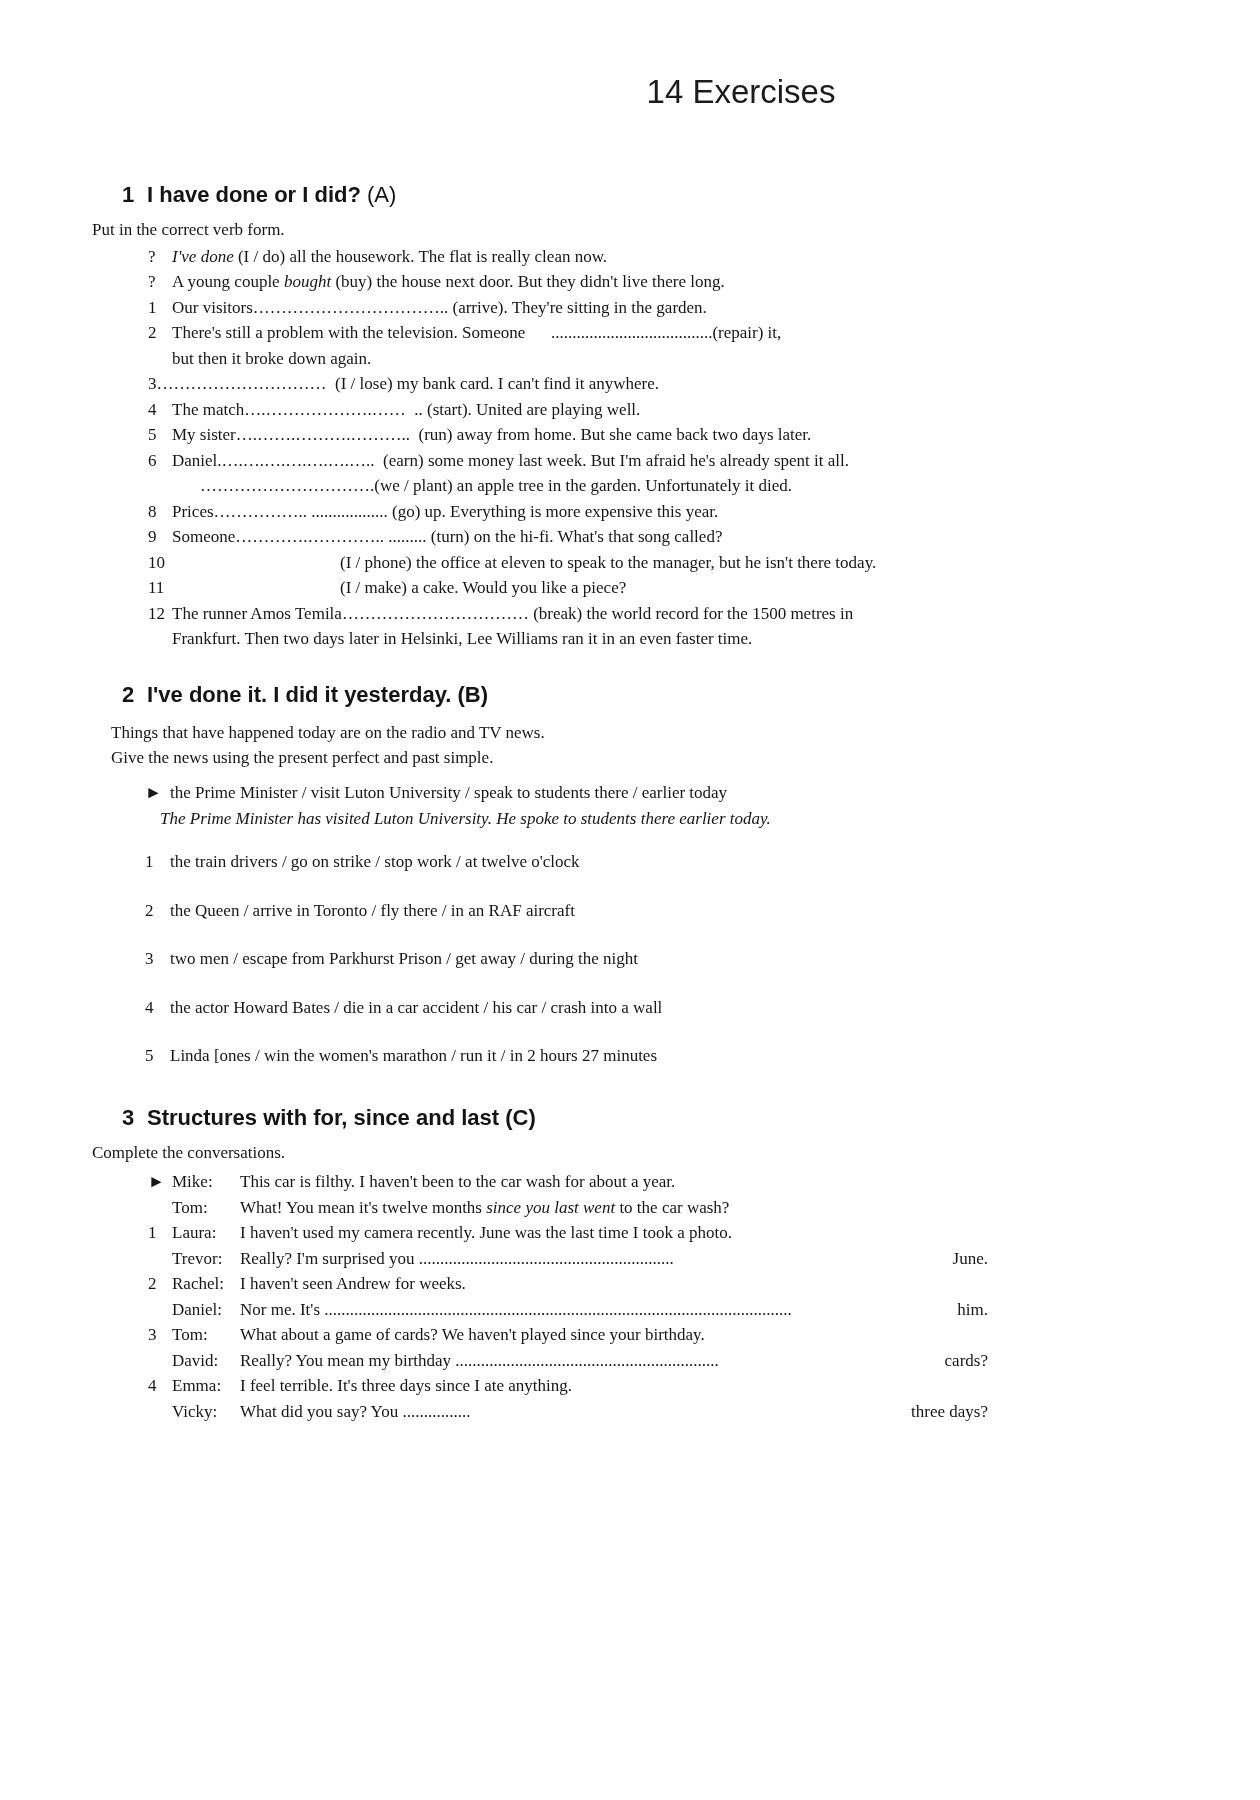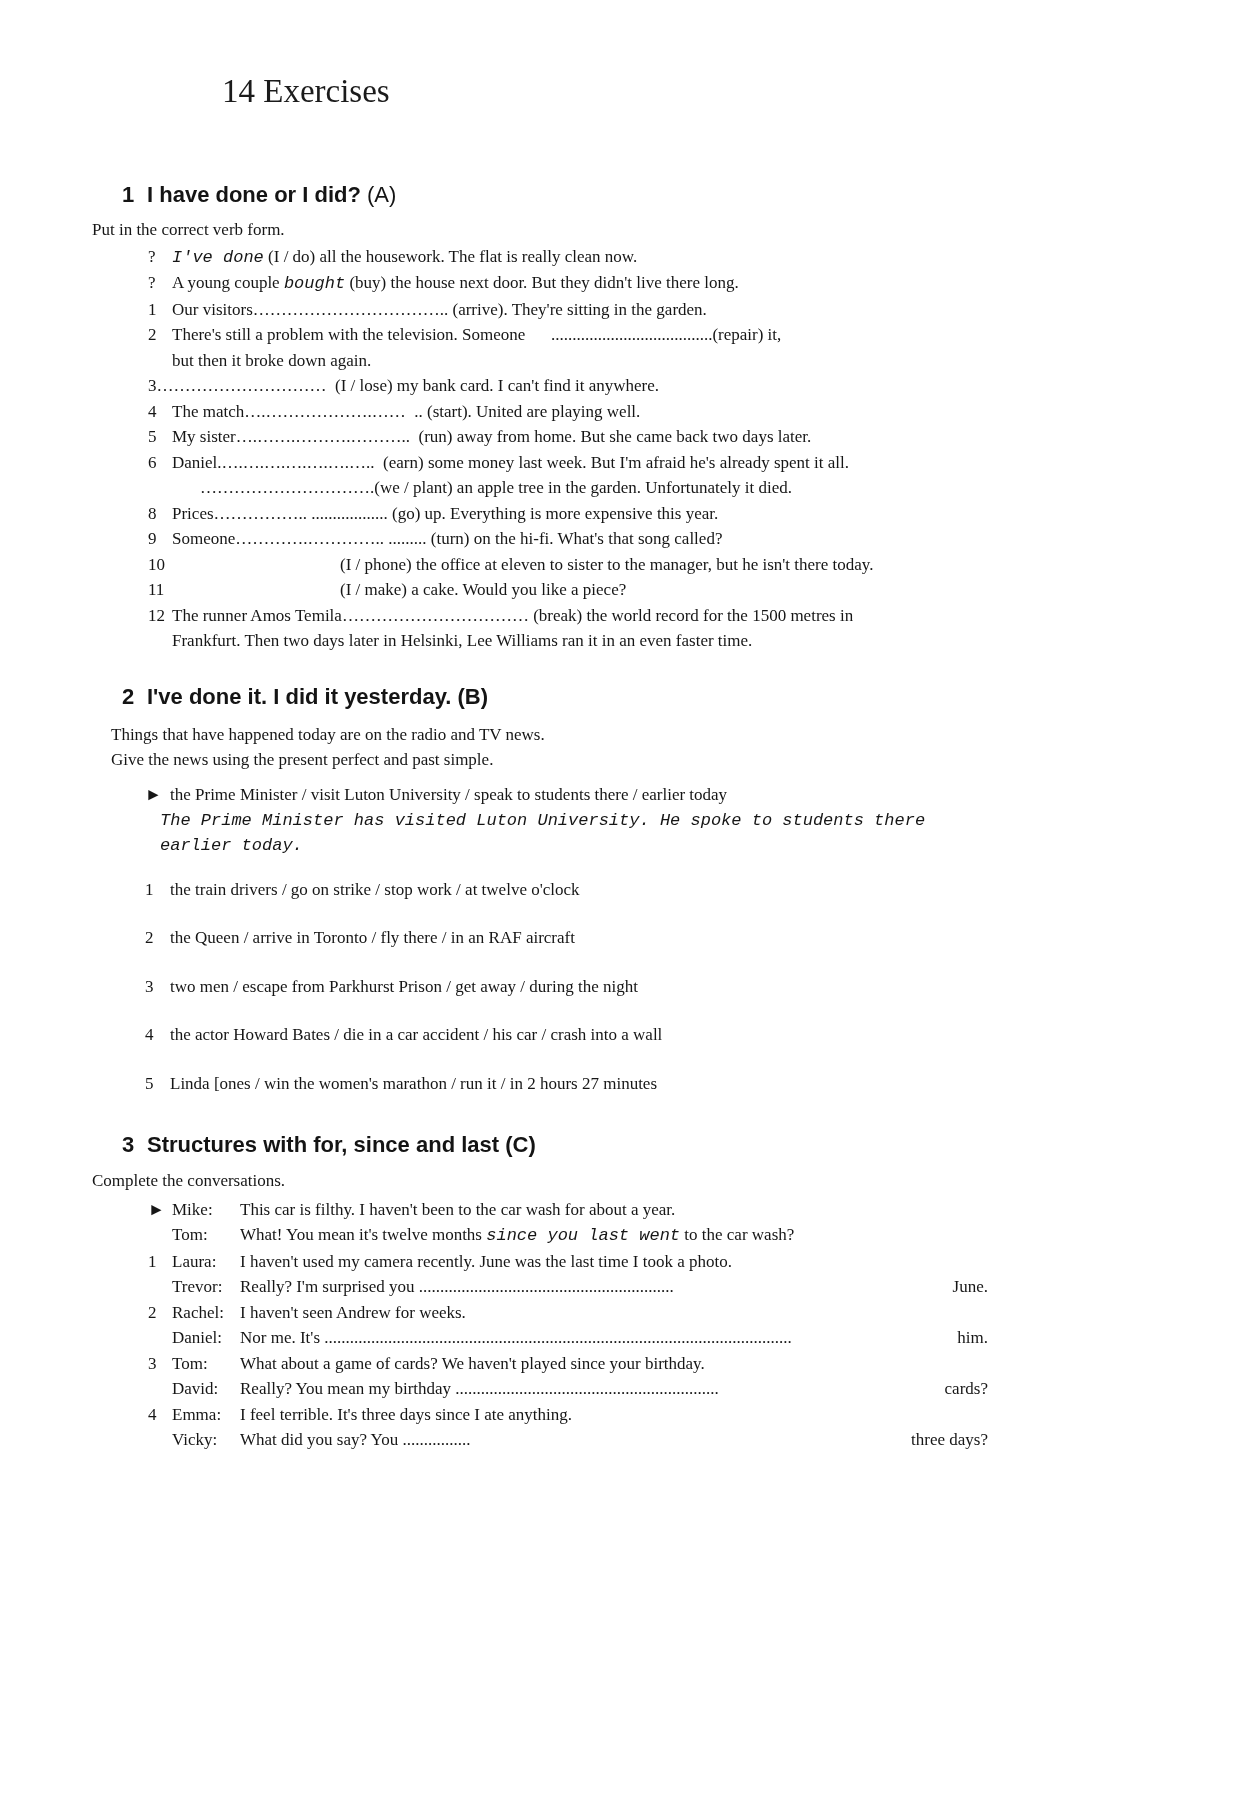--- a/index.html
+++ b/index.html
@@ -8,27 +8,28 @@
     position: relative;
     width: 1260px;
     height: 1800px;
     background: #ffffff;
     color: #161616;
     font-family: "Liberation Serif", serif;
     font-size: 17px;
     overflow: hidden;
   }
   .doc-title {
-    font-family: Liberation Serif, serif;
+    font-family: Liberation Sans, sans-serif;
     font-size: 33px;
     font-weight: 500;
     color: #1b1b1b;
     padding-top: 72px;
     margin-left: 222px;
     line-height: 1.2;
+    text-align: center;
   }
   .sec-heading {
     display: flex;
     font-family: "Liberation Sans", sans-serif;
     font-weight: bold;
     font-size: 22px;
     color: #141414;
     margin-left: 122px;
     line-height: 1.2;
   }
@@ -37,21 +38,21 @@
   .s1h { margin-top: 70px; }
   .s2h { margin-top: 30px; }
   .s3h { margin-top: 36px; }
   .instruction { margin: 12px 0 4px 92px; }
   .s1-list { margin: 2px 0 0 148px; width: 860px; }
   .ex-row { display: flex; line-height: 25.5px; }
   .ex-row .num { flex: none; width: 24px; white-space: pre; }
   .ex-row .txt { flex: 1; white-space: pre-wrap; }
   .ex-row .txt.indent { padding-left: 28px; }
   .l2 { display: block; }
-  .it { font-style: italic; font-family: Liberation Mono, monospace; }
+  .it { font-style: italic; }
   .blank-gap { display: inline-block; width: 168px; }
   .s2-intro { margin-left: 111px; line-height: 25px; }
   .s2-block { margin: 10px 0 0 145px; width: 860px; }
   .ex2-row { display: flex; line-height: 25.5px; }
   .ex2-row .num { flex: none; width: 25px; }
   .ex2-row .txt { flex: 1; white-space: pre-wrap; }
   .answer { margin: 0 0 18px 15px; line-height: 25.5px; }
   .s2-items .ex2-row { margin-bottom: 23px; }
   .cv-list { margin: 6px 0 0 148px; width: 840px; }
   .cv-row { display: flex; line-height: 25.5px; }
@@ -112,21 +113,21 @@
     <div class="ex-row">
       <span class="num">8</span>
       <span class="txt">Prices…………….. .................. (go) up. Everything is more expensive this year.</span>
     </div>
     <div class="ex-row">
       <span class="num">9</span>
       <span class="txt">Someone………….………….. ......... (turn) on the hi-fi. What's that song called?</span>
     </div>
     <div class="ex-row">
       <span class="num">10</span>
-      <span class="txt"><span class="blank-gap"></span><span>(I / phone) the office at eleven to sister to the manager, but he isn't there today.</span></span>
+      <span class="txt"><span class="blank-gap"></span><span>(I / phone) the office at eleven to speak to the manager, but he isn't there today.</span></span>
     </div>
     <div class="ex-row">
       <span class="num">11</span>
       <span class="txt"><span class="blank-gap"></span><span>(I / make) a cake. Would you like a piece?</span></span>
     </div>
     <div class="ex-row">
       <span class="num">12</span>
       <span class="txt"><span>The runner Amos Temila…………………………… (break) the world record for the 1500 metres in</span><span class="l2">Frankfurt. Then two days later in Helsinki, Lee Williams ran it in an even faster time.</span></span>
     </div>
   </div>

